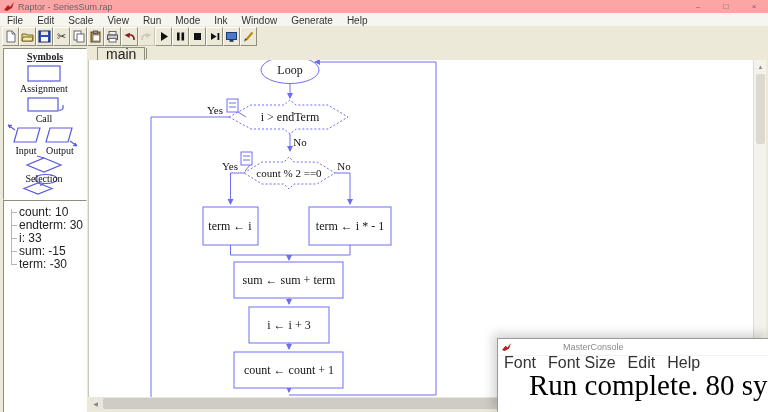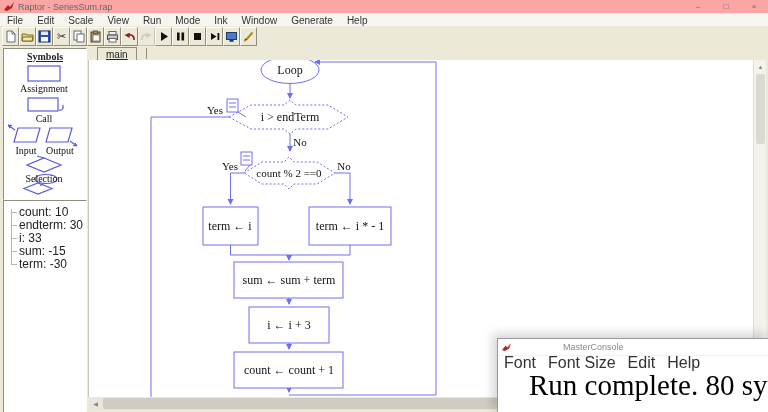--- a/index.html
+++ b/index.html
@@ -46,21 +46,21 @@
             border:1px solid;border-color:#8f8d7d #fffef8 #fffef8 #8f8d7d;overflow:hidden;}
   .tree{position:relative;padding:5px 0 0 0;}
   .treeline{position:absolute;left:7px;top:8px;width:1px;height:56px;background:#b5b5b5;}
   .titem{position:relative;height:13px;line-height:13px;padding-left:15px;font-size:12px;
          white-space:nowrap;}
   .titem .tick{position:absolute;left:7px;top:6px;width:6px;height:1px;background:#b5b5b5;}
   
   .tabstrip{position:absolute;left:88px;top:46px;width:680px;height:14px;background:#ece9d8;
             border-bottom:1px solid #c9c6ba;}
   .tab{position:absolute;left:9px;top:1px;height:13px;padding:0 8px;background:#ece9d8;
-       border:1px solid #8f8d7d;border-bottom:none;font-size:10px;line-height:13px;text-decoration:underline;}
+       border:1px solid #8f8d7d;border-bottom:none;font-size:14px;line-height:13px;text-decoration:underline;}
   .tabsep{position:absolute;left:58px;top:2px;width:1px;height:11px;background:#8f8d7d;}
   .canvas{position:absolute;left:88px;top:60px;width:665px;height:337px;background:#fff;
           border-left:1px solid #c9c6ba;}
   
   .vscroll{position:absolute;left:753px;top:60px;width:13px;height:337px;background:#f4f2ec;
            border-left:1px solid #e0ddd2;}
   .vscroll .arrow{height:13px;display:flex;align-items:center;justify-content:center;
                   font-size:6px;color:#8a887c;}
   .vthumb{position:absolute;left:2px;top:14px;width:9px;height:70px;background:#dcd9d0;border-radius:2px;}
   .hscroll{position:absolute;left:89px;top:397px;width:677px;height:13px;background:#e8e6df;}

